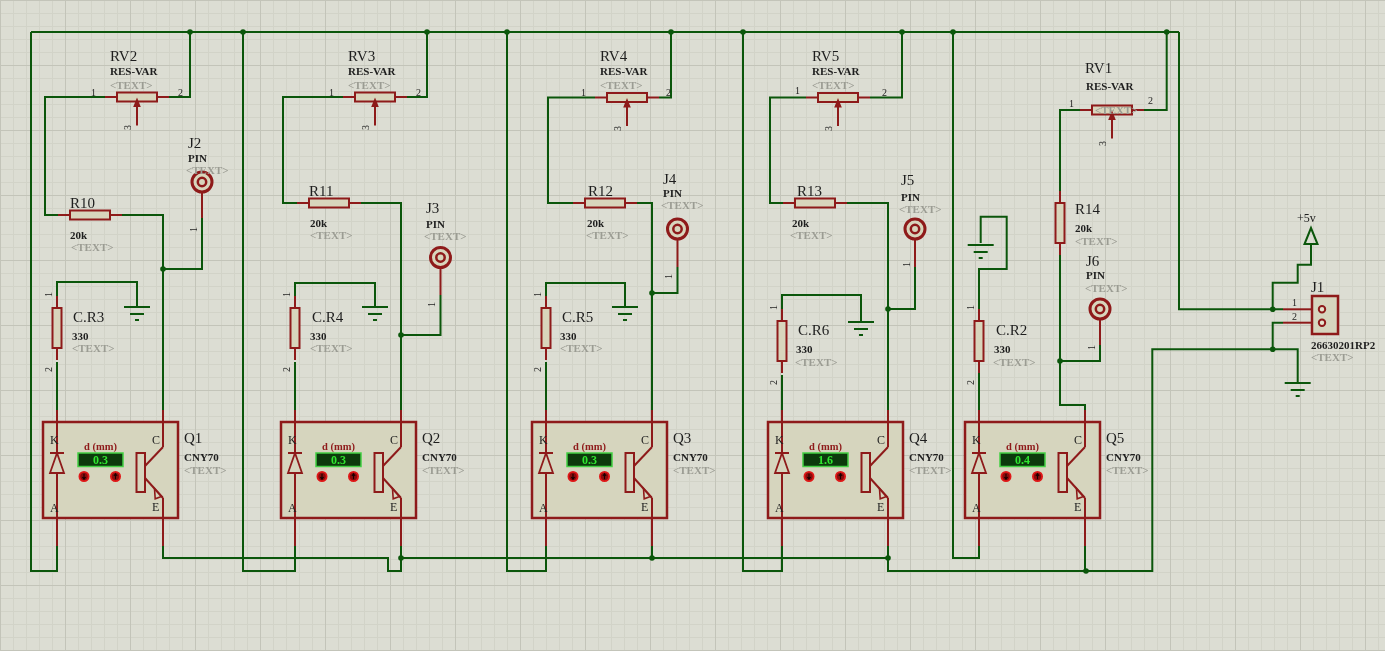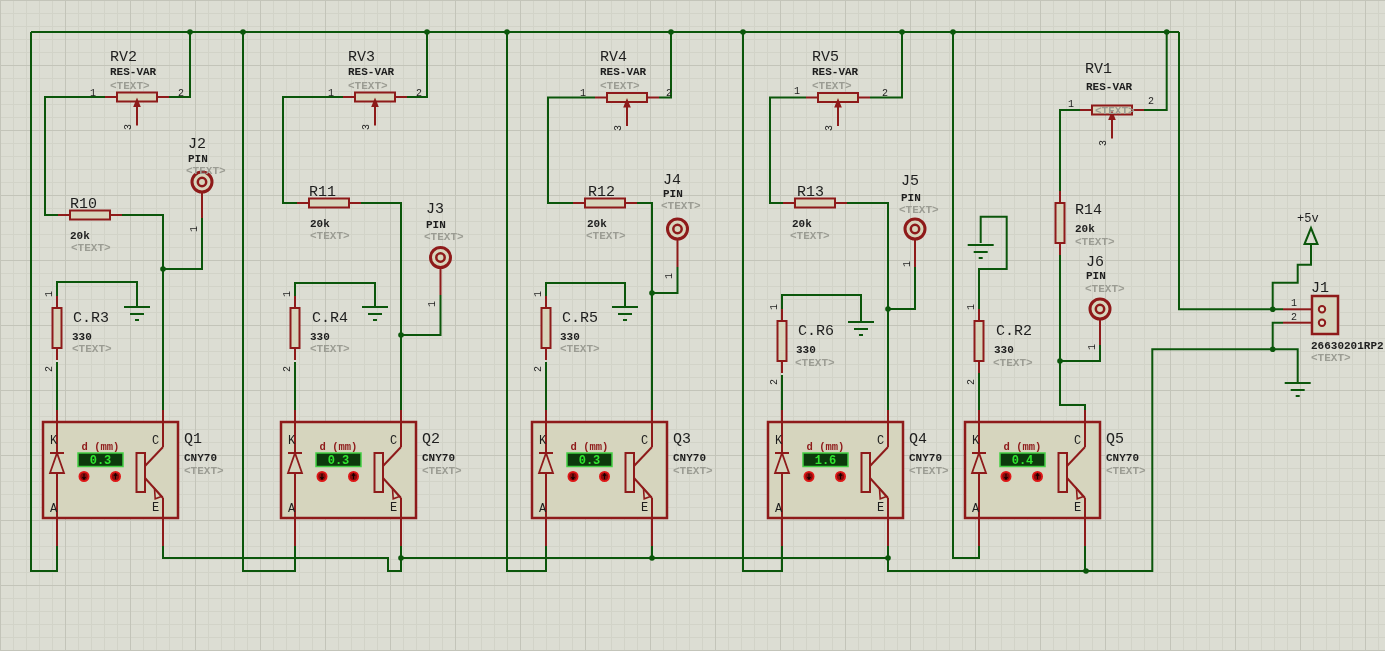--- a/index.html
+++ b/index.html
@@ -5,21 +5,21 @@
   html,body{margin:0;padding:0;background:#888;}
   #canvas{
     position:relative;width:1385px;height:651px;overflow:hidden;
     background-color:#dcddd3;
     background-image:
       linear-gradient(#c3c4b9 1px, transparent 1px),
       linear-gradient(90deg,#c3c4b9 1px, transparent 1px),
       linear-gradient(#d2d3c8 1px, transparent 1px),
       linear-gradient(90deg,#d2d3c8 1px, transparent 1px);
     background-size:65px 65px,65px 65px,13px 13px,13px 13px;
-    font-family:Liberation Mono, monospace;
+    font-family:Liberation Serif, serif;
   }
   svg{position:absolute;left:0;top:0;}
   text{fill:#1e1e1e;}
   .ref{font-size:15px;}
   .sub{font-size:11px;font-weight:bold;}
   .ph{font-size:11px;font-weight:bold;fill:#9b9c93;}
   .num{font-size:10px;}
   .pinlab{font-size:12px;}
   .dlab{font-size:10.5px;font-weight:bold;fill:#8e1a1a;}
   .dval{font-size:12px;font-weight:bold;fill:#2fe62f;}

